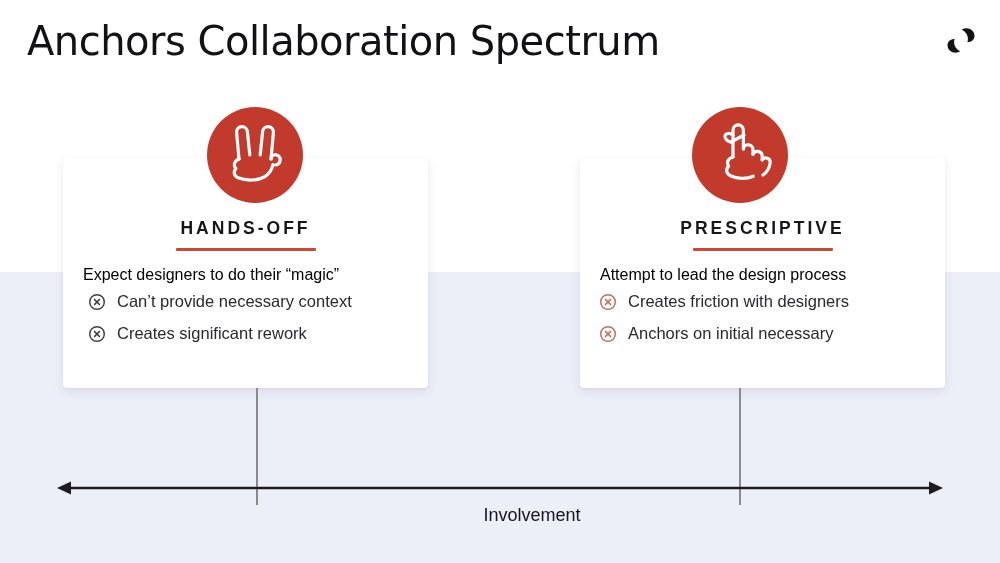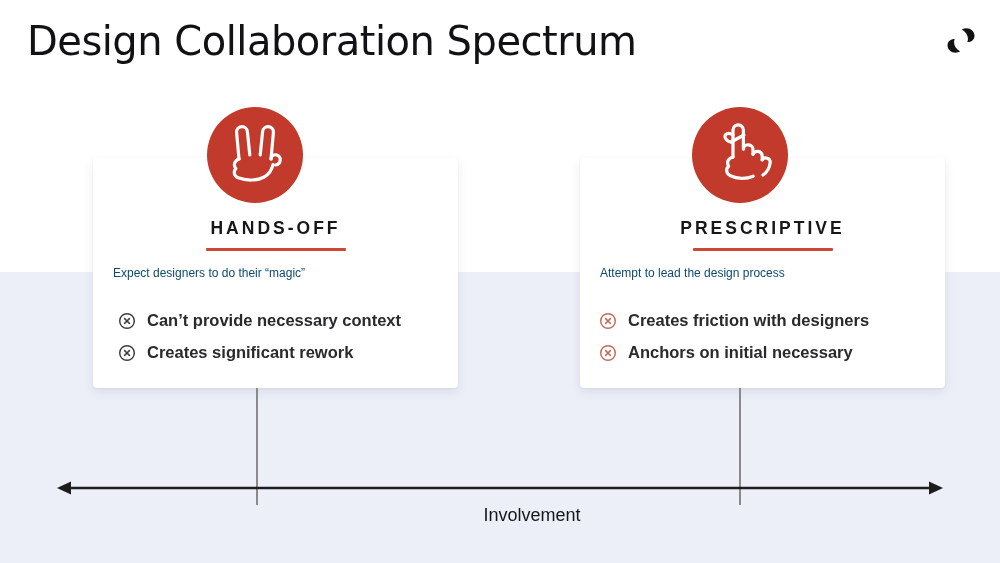--- a/index.html
+++ b/index.html
@@ -5,46 +5,46 @@
   html,body{margin:0;padding:0;}
   body{font-family:"Liberation Sans","DejaVu Sans",sans-serif;}
   .page{position:relative;width:1000px;height:563px;background:#ffffff;overflow:hidden;}
   .bg-lower{position:absolute;left:0;top:272px;width:1000px;height:291px;background:#eceef8;}
   .page-title{position:absolute;left:27px;top:18px;margin:0;font-family:"DejaVu Sans","Liberation Sans",sans-serif;
     font-size:40px;font-weight:500;letter-spacing:-0.5px;color:#121214;}
   .brand-logo{position:absolute;left:945px;top:27px;width:32px;height:27px;}
 
   .card{position:absolute;top:158px;width:365px;height:230px;background:#ffffff;border-radius:4px;
     box-shadow:0 1px 2px rgba(30,30,70,.05),0 4px 12px rgba(30,30,70,.08);}
-  .card-0{left:93px;} .card-1{left:580px;}
+  .card-0{left:63px;} .card-1{left:580px;}
   .card-heading{margin:60px 0 0 0;text-align:center;font-size:17.5px;font-weight:bold;
     letter-spacing:3px;color:#17171a;}
   .card-underline{width:140px;height:3px;margin:9px auto 0 auto;background:#cd4735;border-radius:1px;}
-  .card-subtitle{margin:15px 0 0 20px;font-size:12px;color:#0c4a6e;}
-  .bullets{margin-top:31px;padding-left:25px;font-weight:bold;}
+  .card-subtitle{margin:15px 0 0 20px;font-size:16px;color:#000000;}
+  .bullets{margin-top:8px;padding-left:25px;}
   .card-1 .bullets{padding-left:19px;}
   .bullet{display:flex;align-items:center;gap:11px;margin-bottom:13px;font-size:16.5px;color:#2a2a2e;}
   .bullet svg{flex:0 0 auto;display:block;}
 
   .icon-badge{position:absolute;top:107px;width:96px;height:96px;}
   .badge-0{left:207px;} .badge-1{left:692px;}
 
   .tick{position:absolute;top:388px;width:2px;height:117px;background:#8a8a8c;}
   .tick-0{left:256px;} .tick-1{left:739px;}
   .axis-arrow{position:absolute;left:55px;top:477px;width:890px;height:22px;}
   .axis-label{position:absolute;left:0;top:505px;width:1000px;text-align:center;
     font-size:18px;font-weight:500;color:#17171a;margin-left:32px;}
 </style>
 </head>
 <body>
 
 <div class="page">
   <div class="bg-lower"></div>
 
-  <h1 class="page-title">Design Collaboration Spectrum</h1>
+  <h1 class="page-title">Anchors Collaboration Spectrum</h1>
 
   <svg class="brand-logo" viewBox="0 0 40 34">
     <path d="M21 3 c8 -4 16 1 16 8 c0 5 -4 8 -9 8 c2 -6 0 -12 -7 -16 z" fill="#121212"></path>
     <path d="M19 31 c-8 4 -16 -1 -16 -8 c0 -5 4 -8 9 -8 c-2 6 0 12 7 16 z" fill="#121212"></path>
   </svg>
 
   <div class="card card-0">
     <div class="card-heading">HANDS-OFF</div>
     <div class="card-underline"></div>
     <div class="card-subtitle">Expect designers to do their “magic”</div>

